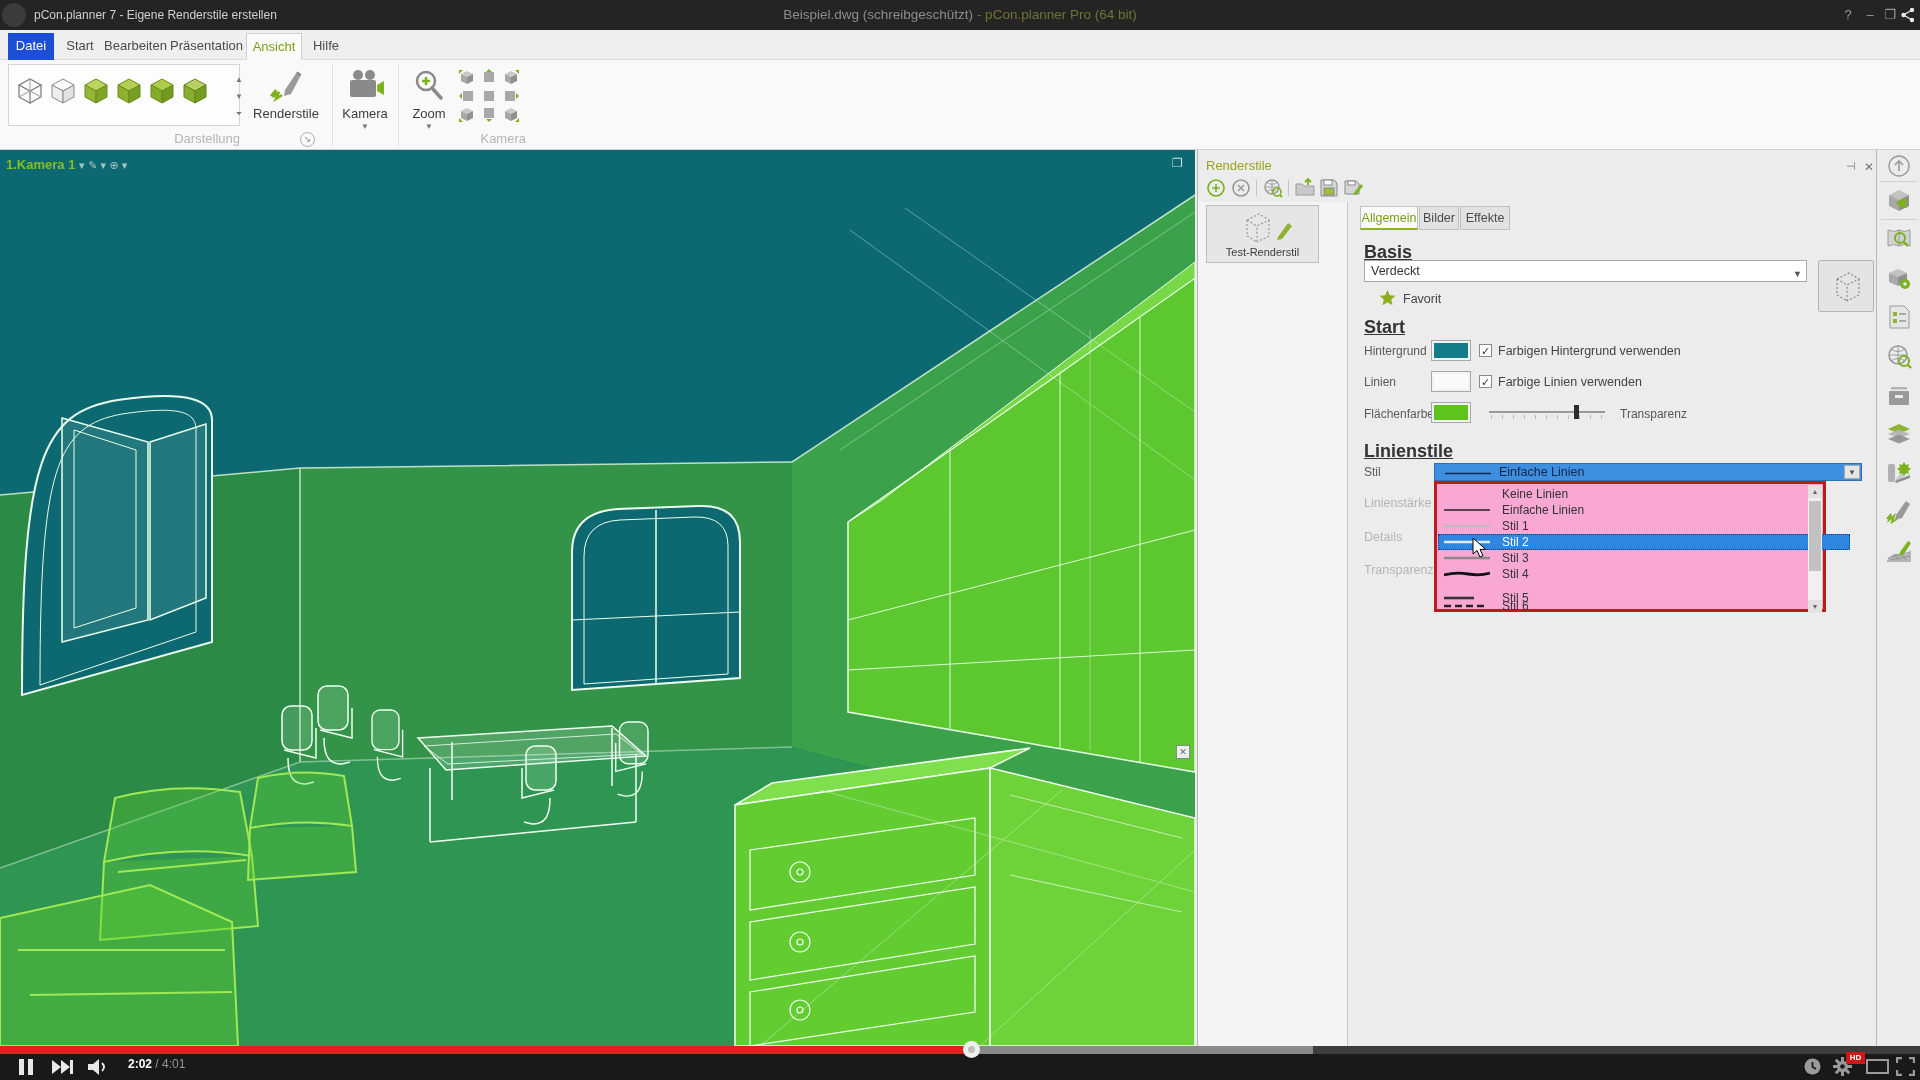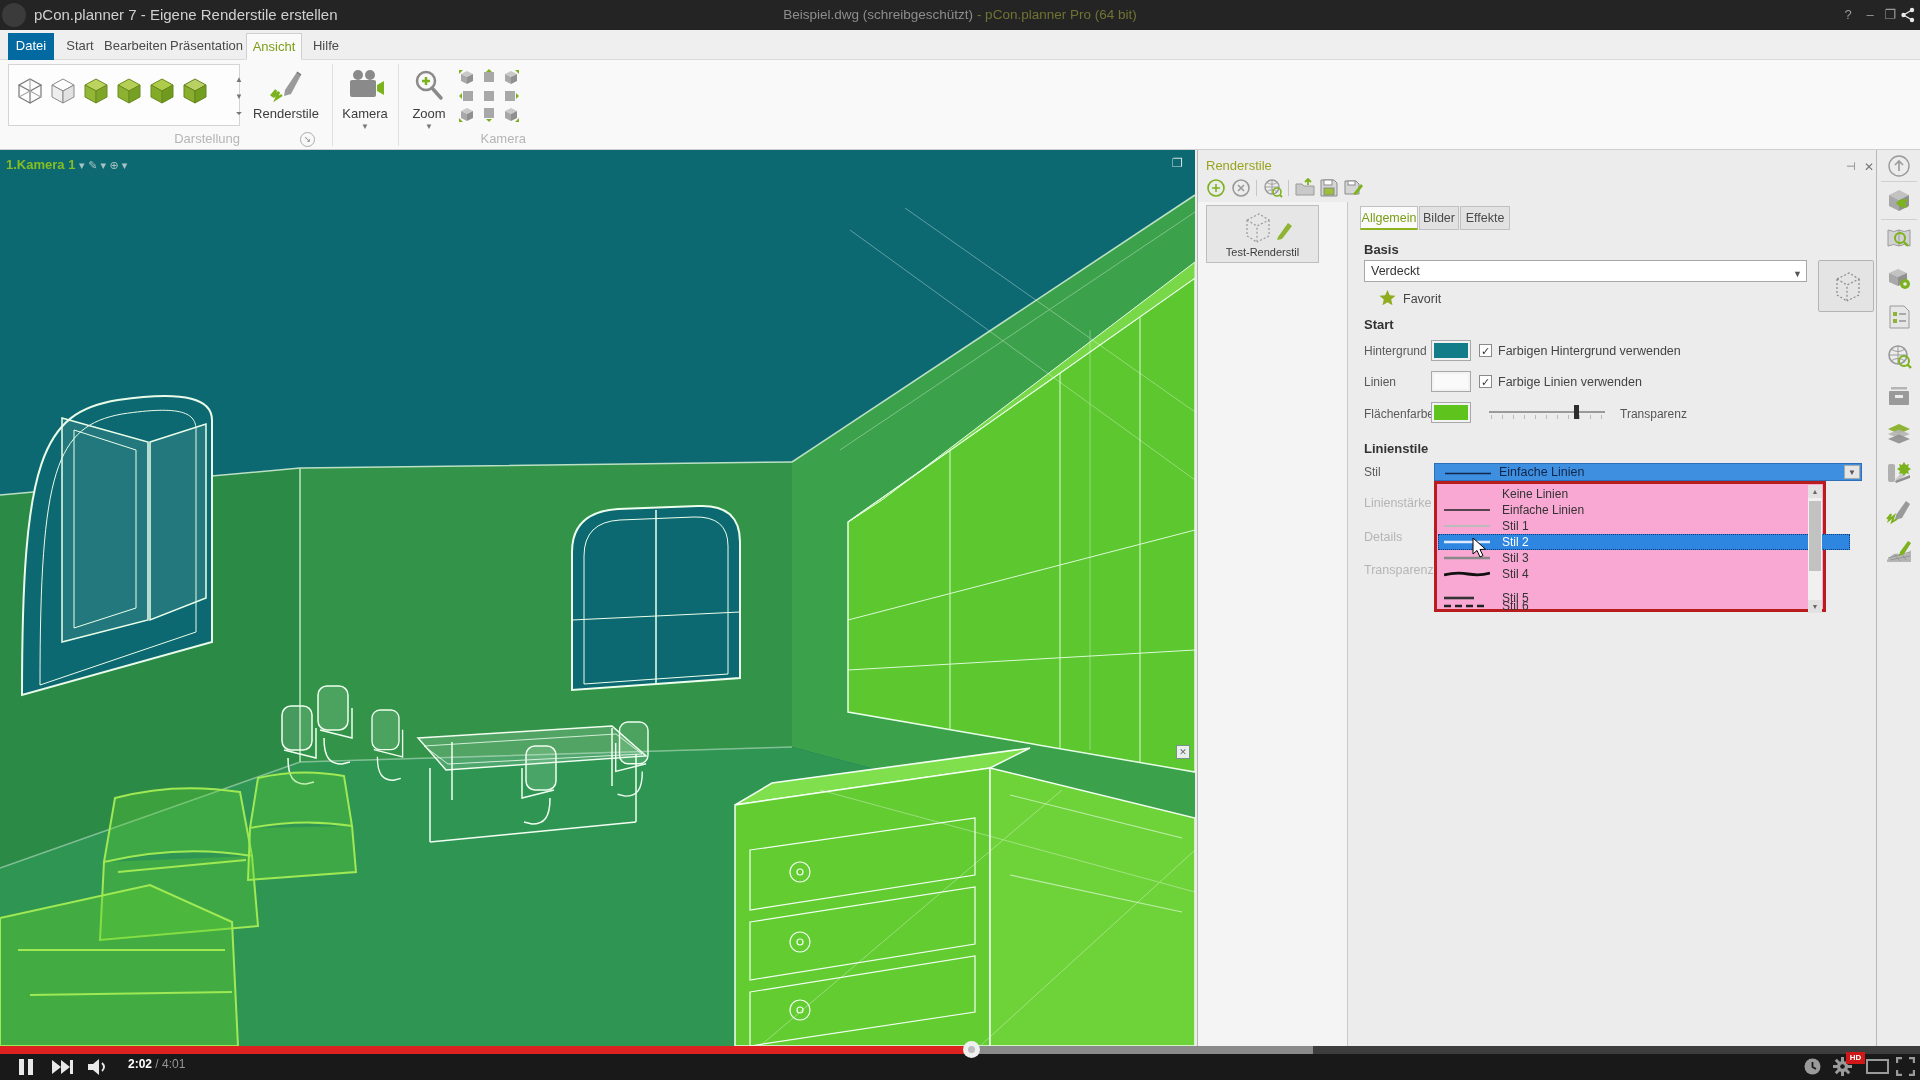--- a/index.html
+++ b/index.html
@@ -4,29 +4,29 @@
 <style>
   html,body{margin:0;padding:0;background:#000;}
   *{box-sizing:border-box;}
   .screen{position:relative;width:1920px;height:1080px;overflow:hidden;
     font-family:"Liberation Sans","DejaVu Sans",sans-serif;background:#ececec;}
   .abs{position:absolute;}
 
   
   .titlebar{left:0;top:0;width:1920px;height:30px;background:#242424;}
   .tb-logo{left:2px;top:3px;width:24px;height:24px;border-radius:50%;background:#3b3b3b;}
-  .tb-app{left:34px;top:0;height:23px;line-height:30px;font-size:15px;color:#d0d0d0;}
+  .tb-app{left:34px;top:0;height:23px;line-height:30px;font-size:12px;color:#d0d0d0;}
   .tb-doc{left:0;top:0;width:1920px;height:30px;line-height:30px;text-align:center;font-size:13.5px;color:#8d8d8d;}
   .tb-doc .suffix{color:#6f7433;}
   .tb-ico{top:0;height:30px;line-height:30px;color:#9a9a9a;font-size:13px;text-align:center;width:20px;}
 
   
   .tabrow{left:0;top:30px;width:1920px;height:30px;background:#efefef;border-bottom:1px solid #dadada;}
   .rtab{top:3px;height:27px;line-height:26px;text-align:center;font-size:13px;color:#4a4a4a;cursor:default;}
-  .rtab.file{background:#0369a1;color:#fff;text-align:center;}
+  .rtab.file{background:#1d4ed8;color:#fff;text-align:center;}
   .rtab.active{background:#fafafa;border:1px solid #cfcfcf;border-bottom:1px solid #fafafa;color:#7a9e16;}
 
   
   .ribbon{left:0;top:60px;width:1920px;height:90px;background:#f9f9f9;border-bottom:1px solid #cfcfcf;}
   .grp-frame{left:8px;top:4px;width:232px;height:62px;border:1px solid #d4d4d4;background:#fdfdfd;}
   .grp-label{top:70px;height:18px;line-height:18px;text-align:right;font-size:13px;color:#b5b5b5;}
   .launcher{left:300px;top:72px;width:15px;height:15px;border:1px solid #ababab;border-radius:50%;
     color:#8a8a8a;font-size:9px;line-height:13px;text-align:center;}
   .vsep{top:4px;width:1px;height:82px;background:#e0e0e0;}
   .rbtn{top:4px;height:62px;text-align:center;font-size:13px;color:#3c3c3c;}
@@ -51,21 +51,21 @@
   .p-x{left:666px;top:10px;width:12px;height:12px;color:#777;font-size:12px;}
   .p-toolbar{left:8px;top:28px;height:22px;}
   .pt-ico{position:absolute;top:0;width:20px;height:20px;}
   .pt-sep{position:absolute;top:2px;width:1px;height:16px;background:#c6c6c6;}
   .leftcol{left:0;top:52px;width:150px;height:844px;background:#f4f4f4;border-right:1px solid #c9c9c9;}
   .style-item{left:8px;top:3px;width:113px;height:58px;background:#e6e6e6;border:1px solid #bdbdbd;}
   .style-item .lbl{position:absolute;left:0;right:0;bottom:4px;text-align:center;font-size:11px;color:#3c3c3c;}
   .ptab{top:56px;height:24px;line-height:23px;text-align:center;font-size:12.5px;color:#4a4a4a;
     background:#e2e2e2;border:1px solid #c0c0c0;}
   .ptab.active{background:#fafafa;color:#7a9e16;border-bottom:2px solid #8cb21e;}
-  .heading{font-size:13px;font-weight:bold;color:#333;}
+  .heading{font-size:18px;font-weight:bold;color:#333;text-decoration:underline;}
   .flabel{font-size:12px;color:#5a5a5a;}
   .dlabel{font-size:12.5px;color:#b5b5b5;}
   .combo{background:#fff;border:1px solid #a8a8a8;height:22px;font-size:12.5px;color:#333;line-height:20px;padding-left:6px;}
   .combo .arr{position:absolute;right:4px;top:3px;font-size:9px;color:#555;}
   .bigbtn{left:620px;top:110px;width:56px;height:52px;background:#e4e4e4;border:1px solid #b4b4b4;border-radius:2px;}
   .swatch{width:40px;height:21px;border:1px solid #a8a8a8;box-shadow:inset 0 0 0 2px #f2f2f2;}
   .cb{width:13px;height:13px;background:#fff;border:1px solid #8a8a8a;font-size:11px;line-height:12px;
      text-align:center;color:#333;}
   .cblab{font-size:12.5px;color:#444;}
   .slider-track{height:2px;background:#9a9a9a;}

